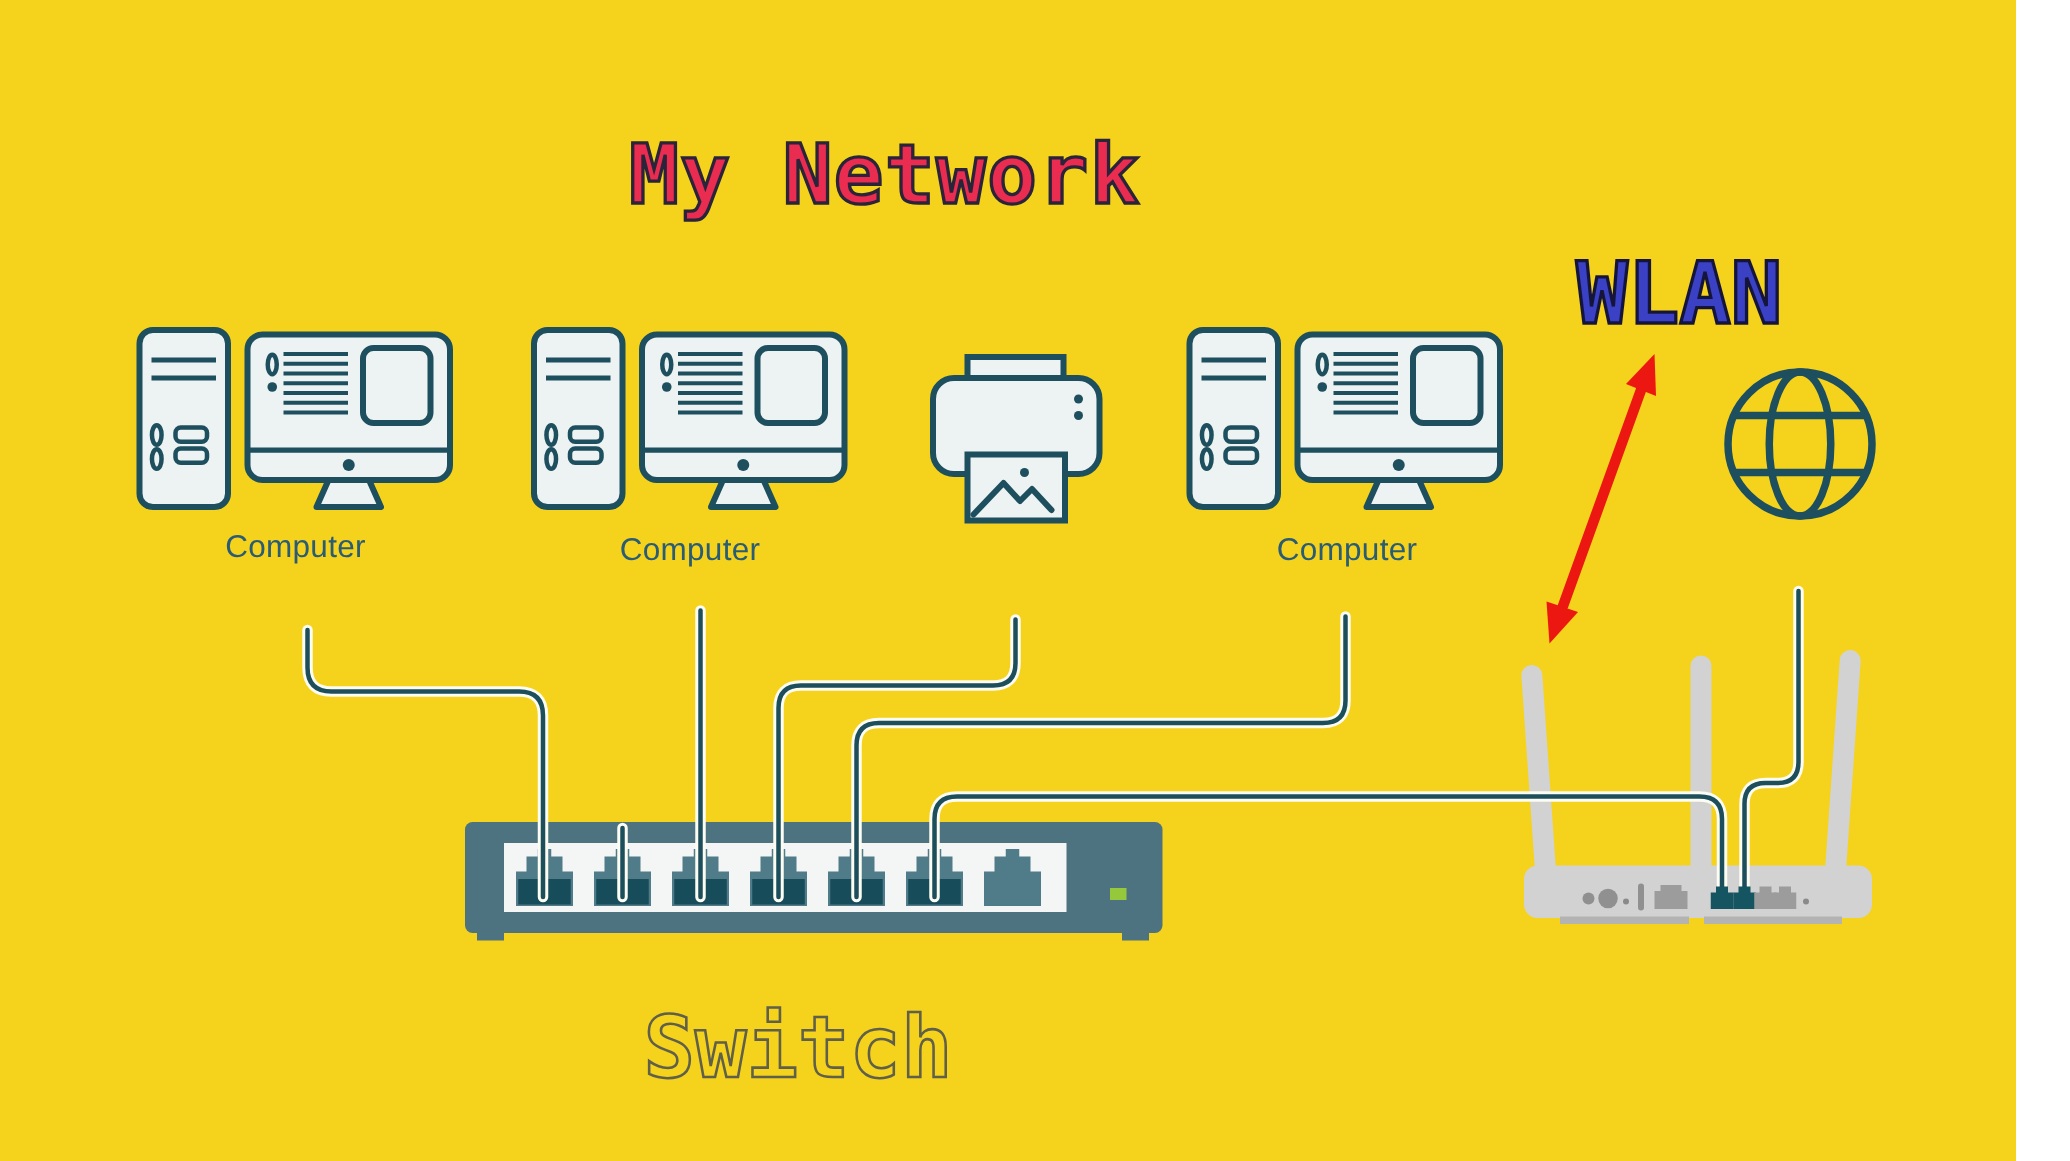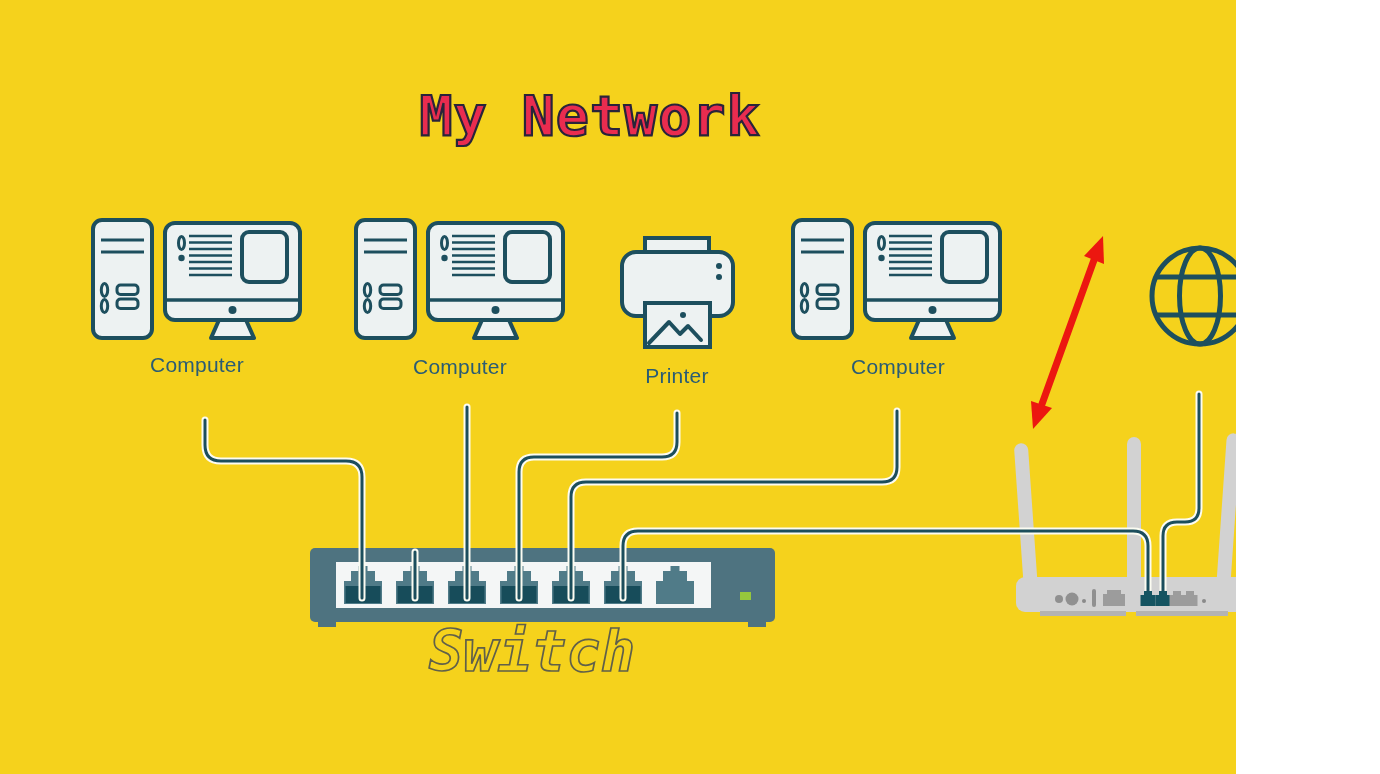--- a/index.html
+++ b/index.html
@@ -1,18 +1,18 @@
 <!DOCTYPE html>
 <html><head>
 <meta charset="utf-8">
 <style>
   html,body{margin:0;padding:0;}
   .stage{
     position:relative;
-    width:1236px;height:774px;
+    width:1344px;height:774px;
     background:#F5D21C;
     overflow:hidden;
     font-family:"Liberation Sans", sans-serif;
   }
   .stage svg{position:absolute;left:0;top:0;}
   .lbl{
     position:absolute;
     text-align:center;
     color:#2A5C74;
     font-size:21px;
@@ -171,20 +171,20 @@
   </g>
 
   <g>
     <line x1="1094" y1="260" x2="1042" y2="404" stroke="#EC1710" stroke-width="7" stroke-linecap="round"></line>
     <polygon points="1103,236 1104,264 1084,256" fill="#EC1710"></polygon>
     <polygon points="1033,429 1052,408 1031,401" fill="#EC1710"></polygon>
   </g>
 </svg>
 
 <div class="big title-text" style="left:400px;top:84px;width:380px;">My Network</div>
-<div class="big switch-text" style="left:426px;top:618px;width:212px;font-style:italic;">Switch</div>
+<div class="big wlan-text" style="left:1037px;top:163px;width:165px;">WLAN</div>
+<div class="big switch-text" style="left:426px;top:666px;width:212px;">Switch</div>
 
 <div class="lbl" style="left:97px;top:353px;width:200px;">Computer</div>
 <div class="lbl" style="left:360px;top:355px;width:200px;">Computer</div>
-<div class="lbl" style="left:577px;top:364px;width:200px;">Printer</div>
 <div class="lbl" style="left:798px;top:355px;width:200px;">Computer</div>
 
 </div>
 
 </body></html>

